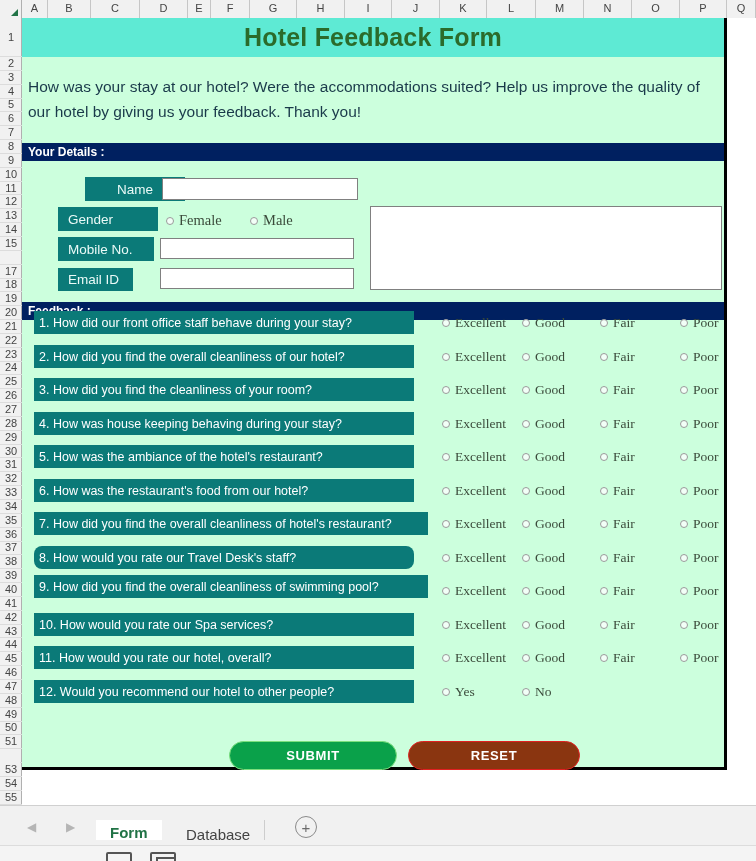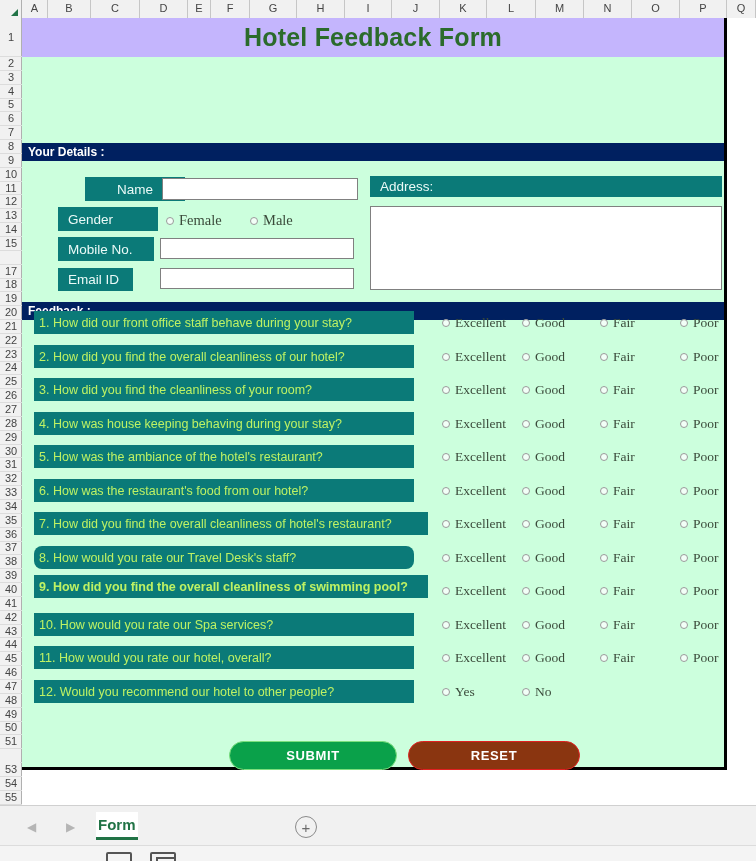--- a/index.html
+++ b/index.html
@@ -57,21 +57,21 @@
   #form {
     position:absolute; left:0px; top:0px;
     width:705px; height:752px;
     background:#ccffdd;
     border-right:3px solid #000;
     border-bottom:3px solid #000;
   }
 
   .title-band{
     position:absolute; left:0; top:0; width:702px; height:39px;
-    background:#c4b5fd;
+    background:#5eead4;
     display:flex; align-items:center; justify-content:center;
   }
   .title-band span{
     font-size:25px; font-weight:bold; color:#2b6b2b;
     letter-spacing:.2px;
   }
 
   .intro{
     position:absolute; left:6px; top:56px; width:690px;
     font-size:15.5px; color:#1a3a4a; line-height:25px;
@@ -112,21 +112,21 @@
     border:1px solid #9a9a9a;background:#f2fff7;
     margin-right:5px; flex:0 0 8px;
   }
 
   
   .grad{ font-size:14.5px; }
 
   
   .qbar{
     position:absolute; left:12px; width:380px; height:23px;
-    background:#0b7a78; color:#bef264;
+    background:#0b7a78; color:#ffffff;
     font-size:12.5px; display:flex; align-items:center;
     padding-left:5px; white-space:nowrap; overflow:hidden;
   }
   .qbar.wide{ width:394px; }
 
   
   .btn{
     position:absolute; height:29px; border-radius:15px;
     display:flex; align-items:center; justify-content:center;
     font-size:13px; font-weight:bold; color:#fff; letter-spacing:.6px;
@@ -138,23 +138,23 @@
   #tabbar{
     position:absolute; left:0; top:805px; width:756px; height:40px;
     background:#f1f1f1; border-top:1px solid #d0d0d0;
   }
   #tabnav{
     position:absolute; left:12px; top:10px; width:78px; height:22px;
     display:flex; align-items:center; justify-content:space-around;
   }
   #tabnav .arw{ font-size:12px; color:#b5b5b5; }
   .sheettab{
-    position:absolute; top:6px; height:28px;
+    position:absolute; top:14px; height:28px;
     display:flex; align-items:center; justify-content:center;
-    font-size:15px; padding:0 2px;
+    font-size:15px; padding:0 14px;
   }
   #tab-form{
     left:96px; background:#fff; color:#217346; font-weight:bold;
     border-bottom:3px solid #217346;
   }
   #tab-database{
     left:172px; background:#f1f1f1; color:#444;
     border-right:1px solid #cdcdcd;
   }
   #addsheet{
@@ -265,20 +265,21 @@
   </div>
 
 <div id="grid">
 
   <div id="form">
 
     <div class="title-band">
       <span>Hotel Feedback Form</span>
     </div>
 
+    <div class="intro">How was your stay at our hotel? Were the accommodations suited? Help us improve the quality of our hotel by giving us your feedback. Thank you!</div>
 
     <div class="section-band" id="band-details">Your Details :</div>
 
     <div class="tlabel ctr" style="left:36px;top:159px;width:100px;height:24px;margin-left:27px;">Name</div>
     <div class="finput" style="left:140px;top:160px;width:196px;height:22px;"></div>
 
     <div class="tlabel" style="left:36px;top:189px;width:100px;height:24px;">Gender</div>
     <div class="radio grad" style="left:144px;top:194px;">
       <span class="dot"></span>
       <span>Female</span>
@@ -287,21 +288,20 @@
       <span class="dot"></span>
       <span>Male</span>
     </div>
 
     <div class="tlabel" style="left:36px;top:219px;width:96px;height:24px;">Mobile No.</div>
     <div class="finput" style="left:138px;top:220px;width:194px;height:21px;"></div>
 
     <div class="tlabel" style="left:36px;top:250px;width:75px;height:23px;">Email ID</div>
     <div class="finput" style="left:138px;top:250px;width:194px;height:21px;"></div>
 
-    <div class="tlabel" style="left:348px;top:158px;width:352px;height:21px;">Address:</div>
     <div class="finput" style="left:348px;top:188px;width:352px;height:84px;"></div>
 
     <div class="section-band" id="band-feedback">Feedback :</div>
 
     <div id="questions">
         <div class="qbar" style="top: 293px;">1. How did our front office staff behave during your stay?</div>
         <div class="radio" style="left: 420px; top: 297px;">
           <span class="dot"></span>
           <span>Excellent</span>
         </div>
@@ -429,21 +429,21 @@
           <span>Good</span>
         </div>
         <div class="radio" style="left: 578px; top: 532px;">
           <span class="dot"></span>
           <span>Fair</span>
         </div>
         <div class="radio" style="left: 658px; top: 532px;">
           <span class="dot"></span>
           <span>Poor</span>
         </div>
-        <div class="qbar wide" style="top: 557px; font-weight: bold;">9. How did you find the overall cleanliness of swimming pool?</div>
+        <div class="qbar wide" style="top: 557px;">9. How did you find the overall cleanliness of swimming pool?</div>
         <div class="radio" style="left: 420px; top: 565px;">
           <span class="dot"></span>
           <span>Excellent</span>
         </div>
         <div class="radio" style="left: 500px; top: 565px;">
           <span class="dot"></span>
           <span>Good</span>
         </div>
         <div class="radio" style="left: 578px; top: 565px;">
           <span class="dot"></span>
@@ -502,20 +502,21 @@
     <div class="btn" id="btn-submit">SUBMIT</div>
   </div>
 </div>
 
 <div id="tabbar">
   <div id="tabnav">
     <span class="arw">◀</span>
     <span class="arw">▶</span>
   </div>
   <div class="sheettab" id="tab-form">Form</div>
+  <div class="sheettab" id="tab-database">Database</div>
   <div id="addsheet">+</div>
   <div class="tabfill"></div>
 </div>
 
 <div id="statusbar">
   <div class="ic" id="sb-normal"></div>
   <div class="ic" id="sb-layout"></div>
 </div>
 
 </body></html>

